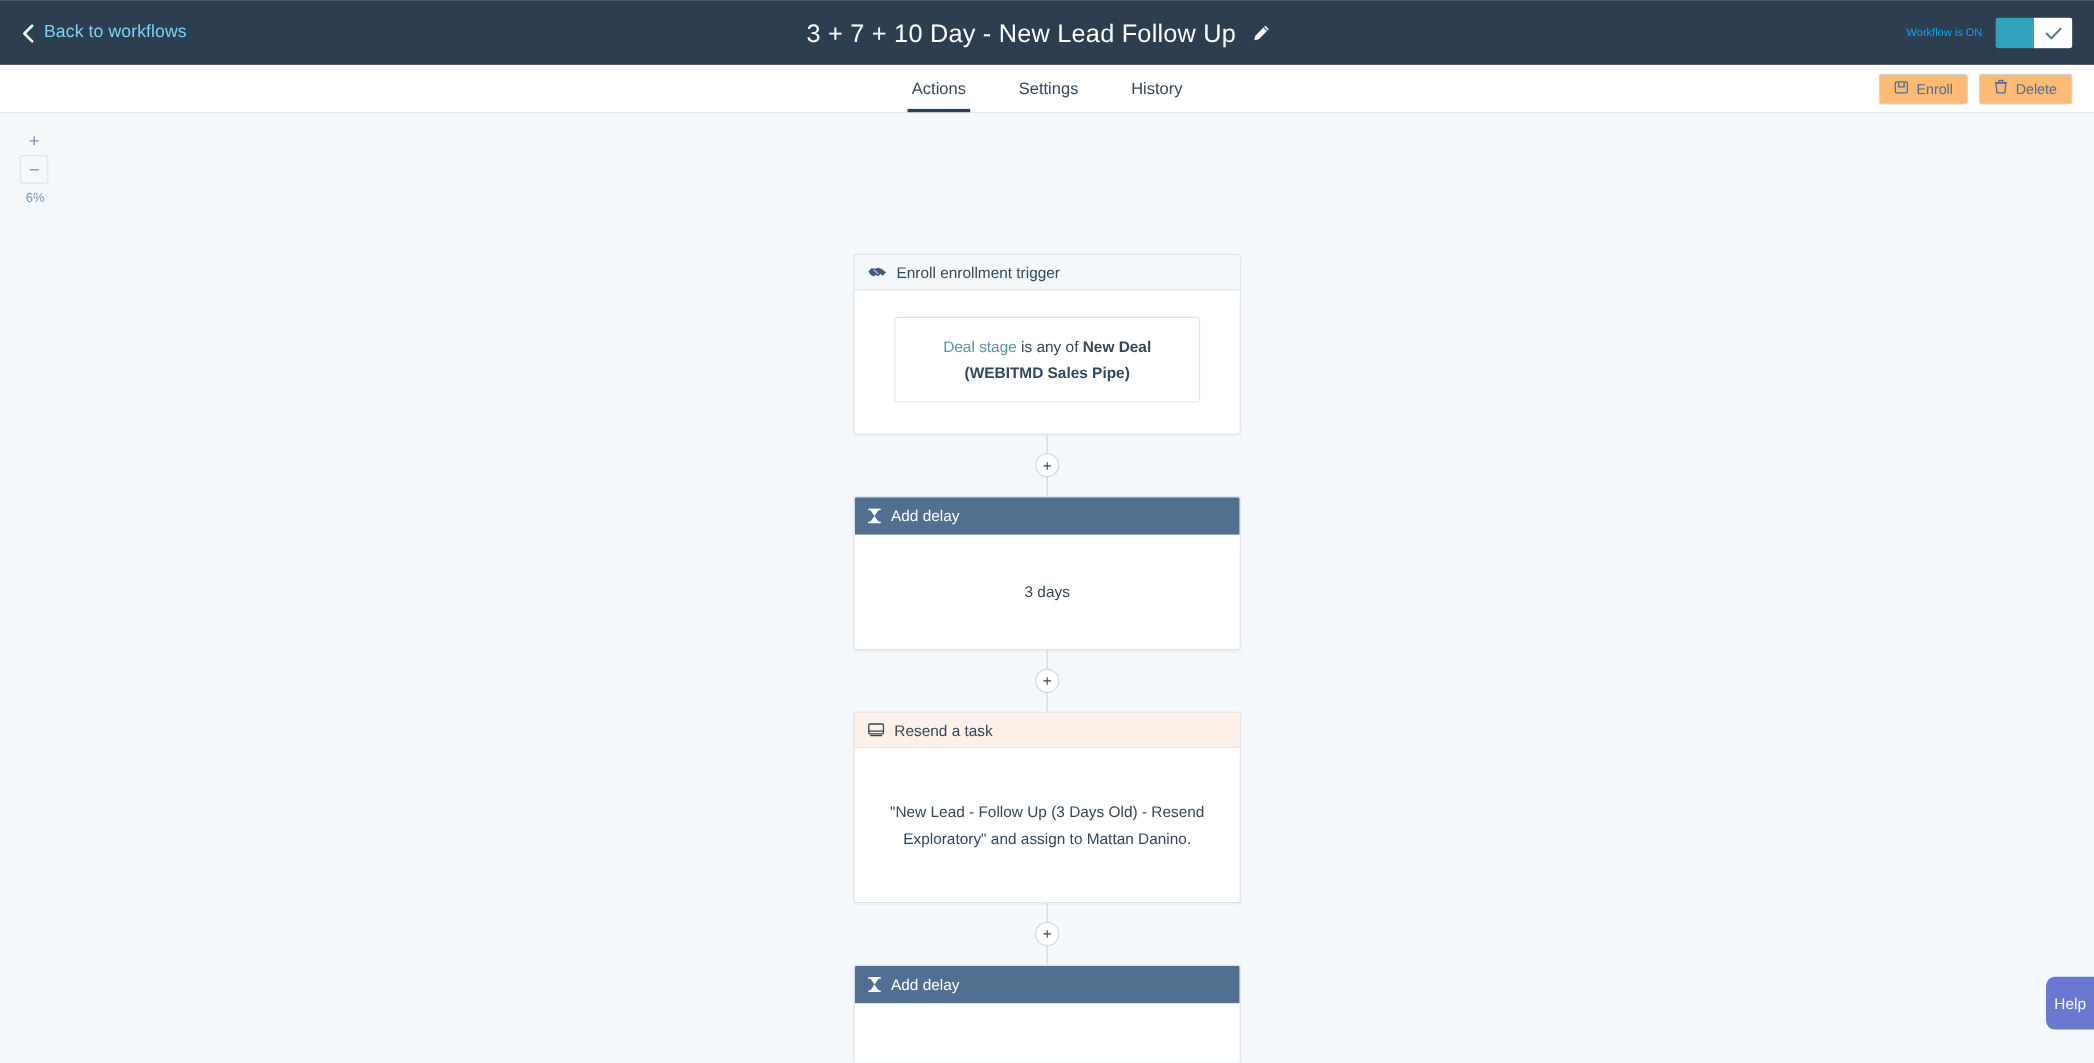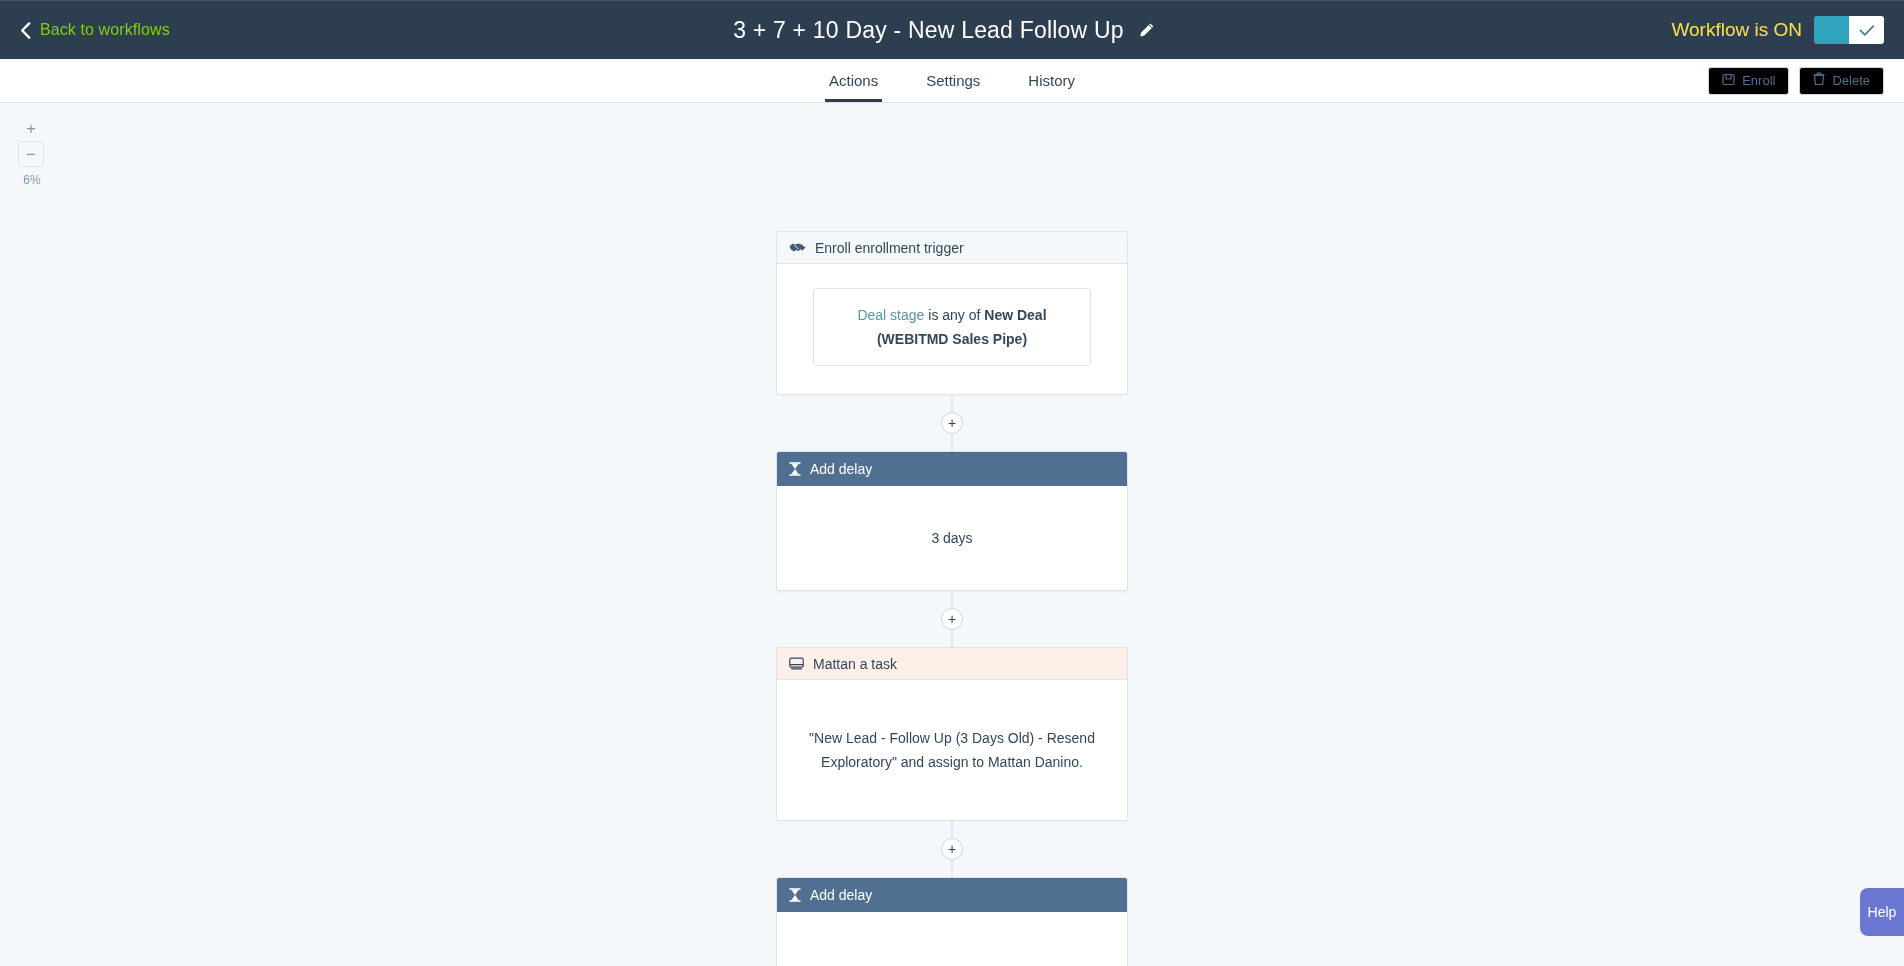--- a/index.html
+++ b/index.html
@@ -15,21 +15,21 @@
     position: relative;
     height: 59px;
     background: #2d3e50;
     display: flex;
     align-items: center;
     border-top: 1px solid #46566a;
   }
   .back-link {
     display: flex; align-items: center; gap: 9px;
     margin-left: 20px;
-    color: #84cc16;
+    color: #7dd3fc;
     font-size: 16px;
     cursor: pointer;
     letter-spacing: .1px;
   }
   .back-link .chev { display:flex; align-items:center; }
   .workflow-title {
     position: absolute;
     left: 0; right: 16px;
     display: flex; align-items: center; justify-content: center;
     gap: 14px;
@@ -40,21 +40,21 @@
     font-size: 23px;
     font-weight: 400;
     letter-spacing: .2px;
   }
   .workflow-title .pencil { pointer-events: auto; cursor: pointer; display:flex; }
 
   .toggle-wrap {
     margin-left: auto; margin-right: 20px;
     display: flex; align-items: center; gap: 12px;
   }
-  .toggle-label { color:#fde047; font-size: 19px; }
+  .toggle-label { color:#0ea5e9; font-size: 10px; }
   .switch {
     display: flex; width: 70px; height: 28px;
     border-radius: 3px; overflow: hidden;
     cursor: pointer;
   }
   .switch .on-half { width: 50%; background: #30a4bc; }
   .switch .knob {
     width: 50%; background: #ffffff;
     display: flex; align-items: center; justify-content: center;
   }
@@ -91,21 +91,21 @@
     margin-left: auto; margin-right: 20px;
     display: flex; gap: 10px;
     z-index: 2;
   }
   .btn {
     display: flex; align-items: center; gap: 7px;
     height: 28px;
     padding: 0 13px;
     border: 1px solid #cbd6e2;
     border-radius: 3px;
-    background: #000000;
+    background: #fdba74;
     color: #506e91;
     font-size: 13px;
     cursor: pointer;
   }
 
   
   .canvas {
     position: relative;
     height: 863px;
     background: #f5f8fa;
@@ -365,21 +365,21 @@
 
     <div class="node">
       <div class="node-head task-head">
         <span class="hicon">
           <svg width="15" height="13" viewBox="0 0 15 13">
             <rect x="0.8" y="1.2" width="13.4" height="9" rx="1.2" fill="none" stroke="#33475b" stroke-width="1.2"></rect>
             <path d="M0.8 7.6 h13.4" stroke="#33475b" stroke-width="1.2"></path>
             <path d="M2.6 11.8 h9.8" stroke="#33475b" stroke-width="1.2" stroke-linecap="round"></path>
           </svg>
         </span>
-        <span>Mattan a task</span>
+        <span>Resend a task</span>
       </div>
       <div class="node-body task-body">
         <div>
           <span>"New Lead - Follow Up (3 Days Old) - Resend Exploratory"</span><span> and assign to </span><span class="assignee">Mattan Danino.</span>
         </div>
       </div>
     </div>
 
     <div class="connector">
       <span class="line"></span>

